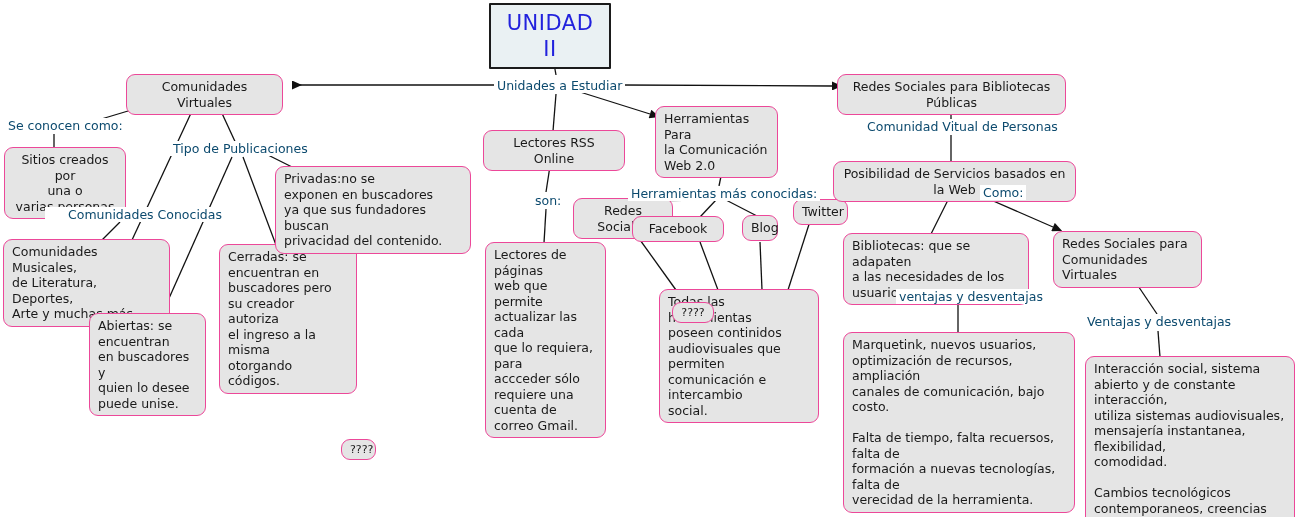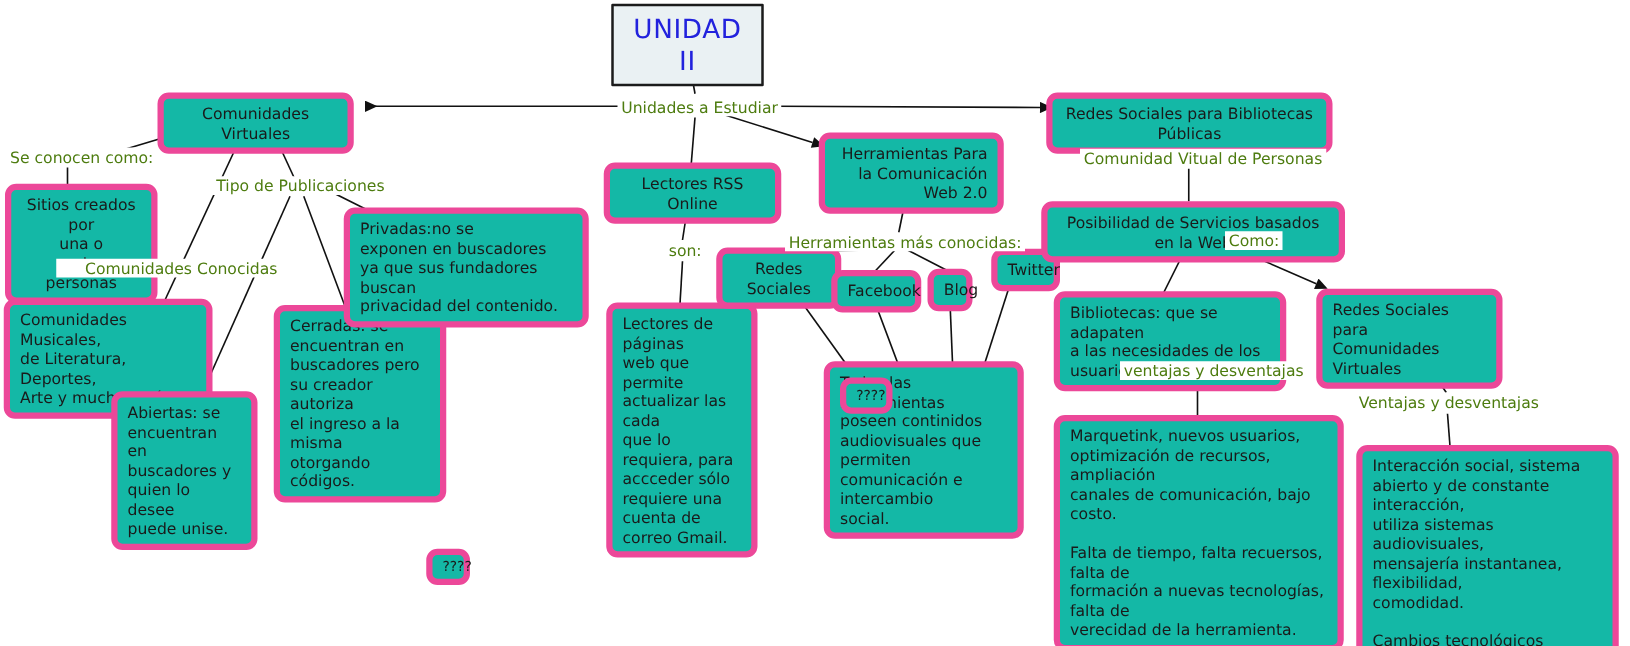--- a/index.html
+++ b/index.html
@@ -19,22 +19,22 @@
     position: absolute;
     left: 0;
     top: 0;
     width: 1304px;
     height: 517px;
     pointer-events: none;
   }
   .node {
     position: absolute;
     box-sizing: border-box;
-    background: #14b8a6;
-    border: 5px solid #ec4899;
+    background: #e5e5e5;
+    border: 1px solid #ec4899;
     border-radius: 9px;
     color: #1a1a1a;
     font-size: 12.5px;
     line-height: 15.5px;
     padding: 4px 8px;
     white-space: pre-line;
     z-index: 3;
   }
   .node.center {
     text-align: center;
@@ -51,21 +51,21 @@
     padding: 5px 10px;
   }
   .node.tiny {
     font-size: 11px;
     line-height: 13px;
     padding: 3px 8px;
     z-index: 6;
   }
   .link-label {
     position: absolute;
-    color: #4d7c0f;
+    color: #0c4a6e;
     font-size: 12.5px;
     line-height: 15px;
     white-space: nowrap;
     background: #ffffff;
     padding: 0 3px;
     z-index: 4;
   }
 </style>
 </head>
 <body>
@@ -183,26 +183,26 @@
 
   <div class="node" style="left:485px; top:242px; width:121px;">Lectores de páginas
 web que permite
 actualizar las cada
 que lo requiera, para
 accceder sólo
 requiere una
 cuenta de
 correo Gmail.</div>
 
-  <div class="node" style="left:655px; top:106px; width:148px;text-align:right;">Herramientas Para
+  <div class="node" style="left:655px; top:106px; width:123px;">Herramientas Para
 la Comunicación Web 2.0</div>
 
   <div class="node center" style="left:573px; top:198px; width:100px;">Redes Sociales</div>
 
-  <div class="node center" style="left:665px; top:216px; width:72px;">Facebook</div>
+  <div class="node center" style="left:632px; top:216px; width:92px;">Facebook</div>
 
   <div class="node center" style="left:742px; top:215px; width:36px;">Blog</div>
 
   <div class="node center" style="left:793px; top:199px; width:55px;">Twitter</div>
 
   <div class="node" style="left:659px; top:289px; width:160px;">Todas las herramientas
 poseen continidos
 audiovisuales que permiten
 comunicación e intercambio
 social.</div>

